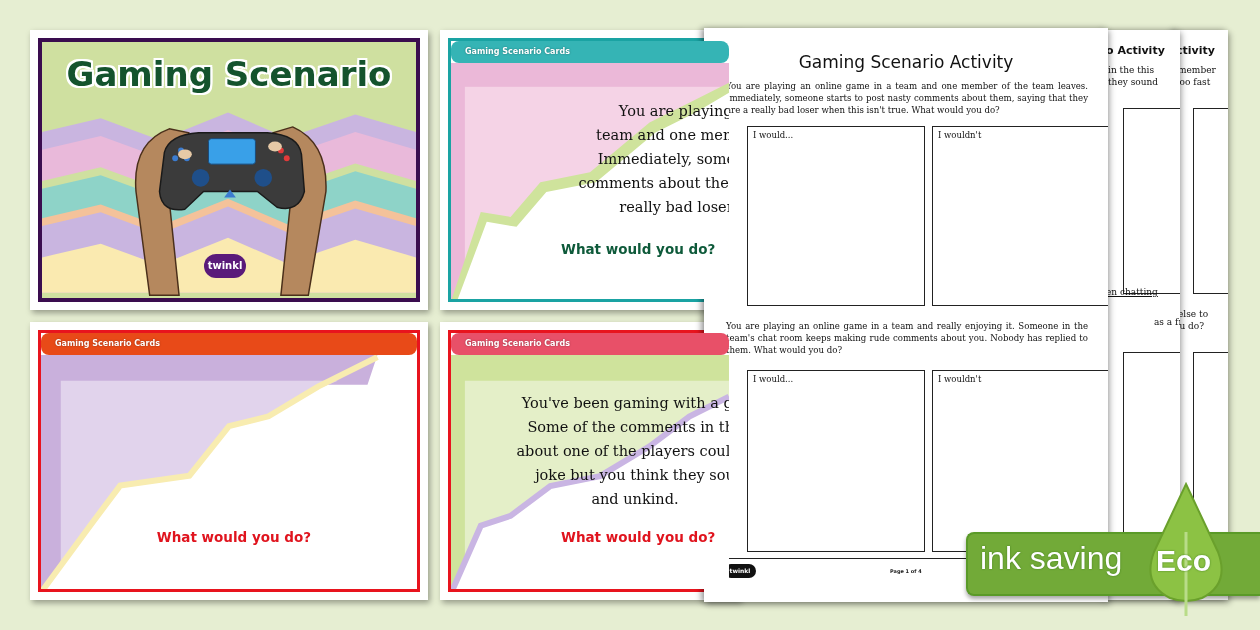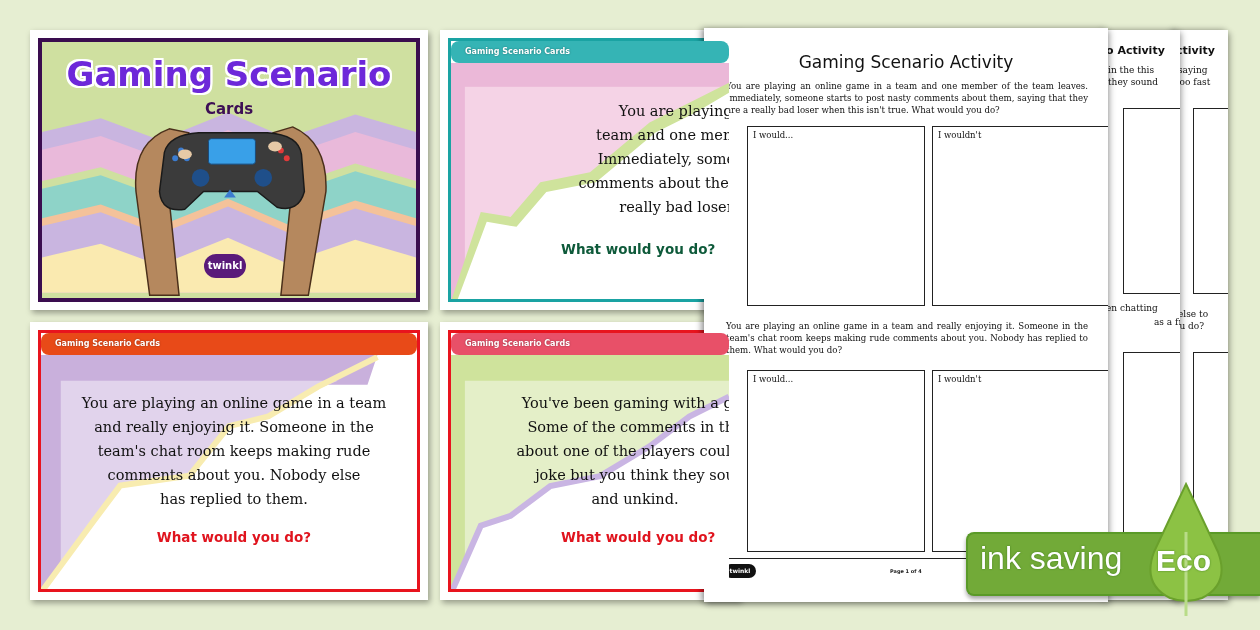--- a/index.html
+++ b/index.html
@@ -21,21 +21,21 @@
   .card-inner { position: relative; width: 100%; height: 100%; overflow: hidden; }
 
   
   .cover .card-inner {
     border: 4px solid #3a0d4f;
     background: #cfe0a0;
   }
   .cover-title {
     position: absolute; top: 12px; left: 0; right: 0; text-align: center;
     font-family: "DejaVu Sans", sans-serif; font-weight: bold;
-    font-size: 34px; color: #6d28d9;
+    font-size: 34px; color: #14532d;
     text-shadow: 2px 2px 0 #fff, -2px -2px 0 #fff, 2px -2px 0 #fff, -2px 2px 0 #fff, 0 2px 0 #fff, 2px 0 0 #fff, 0 -2px 0 #fff, -2px 0 0 #fff;
     z-index: 3;
   }
   .cover-subtitle {
     position: absolute; top: 58px; left: 0; right: 0; text-align: center;
     font-weight: bold; font-size: 15px; color: #3d0f55; z-index: 3;
   }
   .cover-waves { position: absolute; inset: 0; z-index: 1; }
   .cover-art { position: absolute; left: 0; top: 0; width: 100%; height: 100%; z-index: 2; }
   .twinkl-logo {
@@ -142,21 +142,20 @@
         <circle cx="142" cy="108" r="3" fill="#3b7cd0"></circle>
         <circle cx="136" cy="116" r="3" fill="#3b7cd0"></circle>
         <circle cx="148" cy="116" r="3" fill="#3b7cd0"></circle>
         <circle cx="244" cy="108" r="3" fill="#e23a3a"></circle>
         <circle cx="250" cy="116" r="3" fill="#e23a3a"></circle>
         <polygon points="192,148 186,156 198,156" fill="#3b7cd0"></polygon>
         <ellipse cx="146" cy="112" rx="7" ry="5" fill="#e6c9a6"></ellipse>
         <ellipse cx="238" cy="104" rx="7" ry="5" fill="#e6c9a6"></ellipse>
       </svg>
       <div class="cover-title">Gaming Scenario</div>
-      <div class="cover-subtitle">Cards</div>
       <div class="twinkl-logo">twinkl</div>
     </div>
   </div>
 
   <div class="card scenario" style="left:440px;top:30px;width:300px;height:280px;--accent:#1aa3a3;--header:#35b4b5;--q:#0e5a3a;">
     <div class="card-inner">
       <div class="scenario-header">Gaming Scenario Cards</div>
       <svg class="scenario-bg" viewBox="0 0 280 240" preserveAspectRatio="none">
         <rect width="280" height="240" fill="#ebb8d8"></rect>
         <rect x="14" y="24" width="266" height="216" fill="#f5d3e6"></rect>
@@ -174,25 +173,20 @@
 
   <div class="card scenario" style="left:30px;top:322px;width:398px;height:278px;--accent:#e8141e;--header:#e84a18;--q:#e0141e;">
     <div class="card-inner">
       <div class="scenario-header">Gaming Scenario Cards</div>
       <svg class="scenario-bg" viewBox="0 0 380 240" preserveAspectRatio="none">
         <rect width="380" height="240" fill="#ffffff"></rect>
         <polygon points="0,0 340,0 330,30 280,30 230,60 190,70 150,120 80,130 50,170 0,240" fill="#c9b0dc"></polygon>
         <polygon points="20,26 300,26 280,34 230,64 190,74 150,124 80,134 50,174 20,214" fill="#e1d3ec"></polygon>
         <polyline points="0,240 50,172 80,132 150,122 190,72 230,62 280,32 340,2" fill="none" stroke="#f8ecb0" stroke-width="6"></polyline>
       </svg>
-      <div class="scenario-text">You are playing an online game in a team
-and really enjoying it. Someone in the
-team's chat room keeps making rude
-comments about you. Nobody else
-has replied to them.</div>
       <div class="scenario-question" style="top:196px;">What would you do?</div>
     </div>
   </div>
 
   <div class="card scenario" style="left:440px;top:322px;width:300px;height:278px;--accent:#e8141e;--header:#e85068;--q:#e0141e;">
     <div class="card-inner">
       <div class="scenario-header">Gaming Scenario Cards</div>
       <svg class="scenario-bg" viewBox="0 0 280 240" preserveAspectRatio="none">
         <rect width="280" height="240" fill="#ffffff"></rect>
         <polygon points="0,0 280,0 280,40 240,60 200,90 150,120 100,130 60,160 30,170 0,240" fill="#cfe39c"></polygon>
@@ -203,34 +197,34 @@
 Some of the comments in the
 about one of the players could b
 joke but you think they sou
 and unkind.</div>
       <div class="scenario-question" style="top:196px;left:110px;right:auto;">What would you do?</div>
     </div>
   </div>
 
   <div class="page" style="left:1174px;top:30px;width:54px;height:570px;">
     <div class="back-text" style="left:2px;top:14px;font-family:'DejaVu Sans',sans-serif;font-weight:bold;font-size:11px;">ctivity</div>
-    <div class="back-text" style="left:4px;top:34px;">saying</div>
+    <div class="back-text" style="left:4px;top:34px;">member</div>
     <div class="back-text" style="left:2px;top:46px;">too fast</div>
     <div class="answer-box" style="left:-4px;top:78px;width:36px;height:186px;"></div>
     <div class="back-text" style="left:4px;top:278px;">else to</div>
     <div class="back-text" style="left:0px;top:290px;">ou do?</div>
     <div class="answer-box" style="left:-4px;top:322px;width:36px;height:186px;"></div>
   </div>
 
   <div class="page" style="left:1104px;top:30px;width:76px;height:570px;">
     <div class="back-text" style="left:2px;top:14px;font-family:'DejaVu Sans',sans-serif;font-weight:bold;font-size:11px;">o Activity</div>
     <div class="back-text" style="left:4px;top:34px;">in the this</div>
     <div class="back-text" style="left:4px;top:46px;">they sound</div>
     <div class="answer-box" style="left:-4px;top:78px;width:58px;height:186px;"></div>
-    <div class="back-text" style="left:2px;top:272px;">en chatting</div>
+    <div class="back-text" style="left:2px;top:256px;text-decoration:underline;">en chatting</div>
     <div class="back-text" style="left:2px;top:286px;margin-left:48px;">as a friend</div>
     <div class="answer-box" style="left:-4px;top:322px;width:58px;height:186px;"></div>
   </div>
 
   <div class="page" style="left:704px;top:28px;width:404px;height:574px;">
     <div class="page-title" style="position:absolute;left:0;right:0;top:24px;">Gaming Scenario Activity</div>
     <div class="page-para" style="position:absolute;left:22px;right:20px;top:52px;text-align:justify;">You are playing an online game in a team and one member of the team leaves. Immediately, someone starts to post nasty comments about them, saying that they are a really bad loser when this isn't true. What would you do?</div>
     <div class="answer-box" style="left:20px;top:98px;width:178px;height:180px;">
       <span class="lbl">I would...</span>
     </div>

